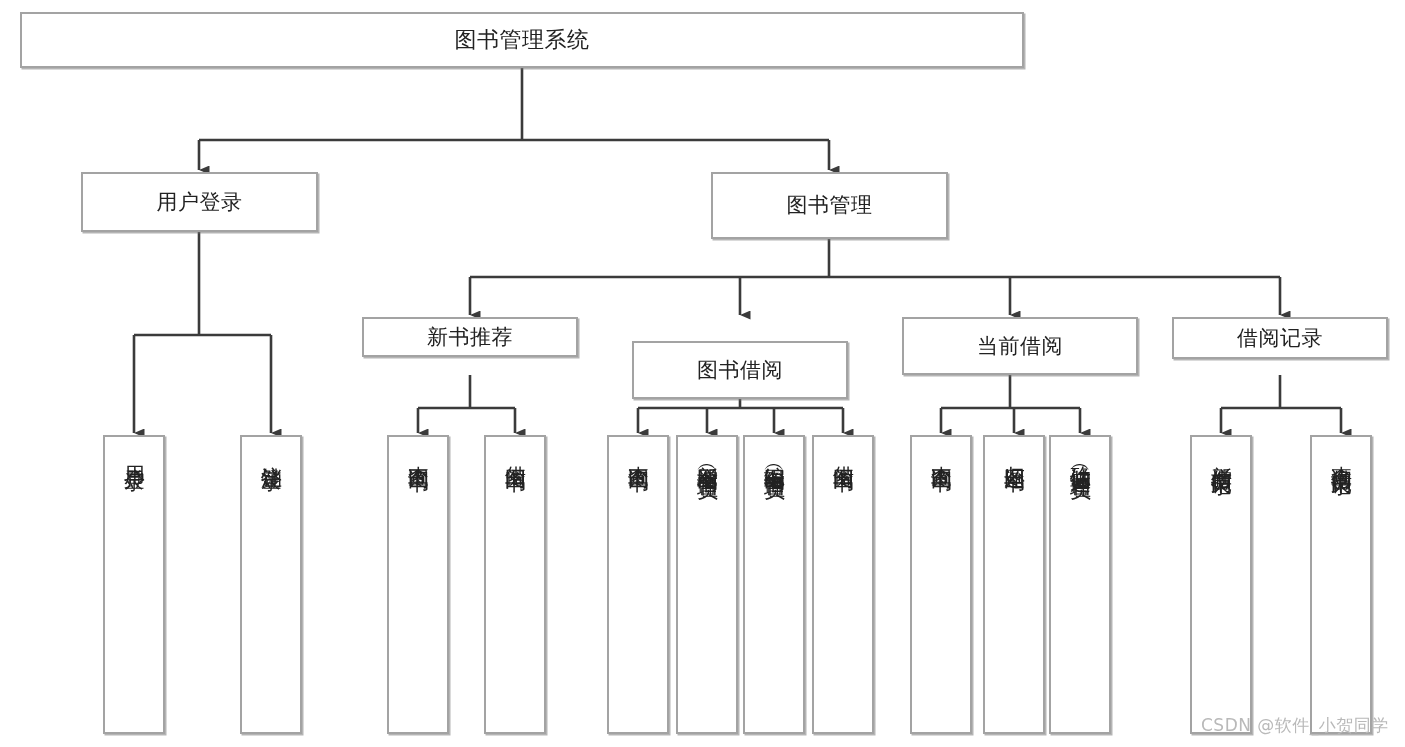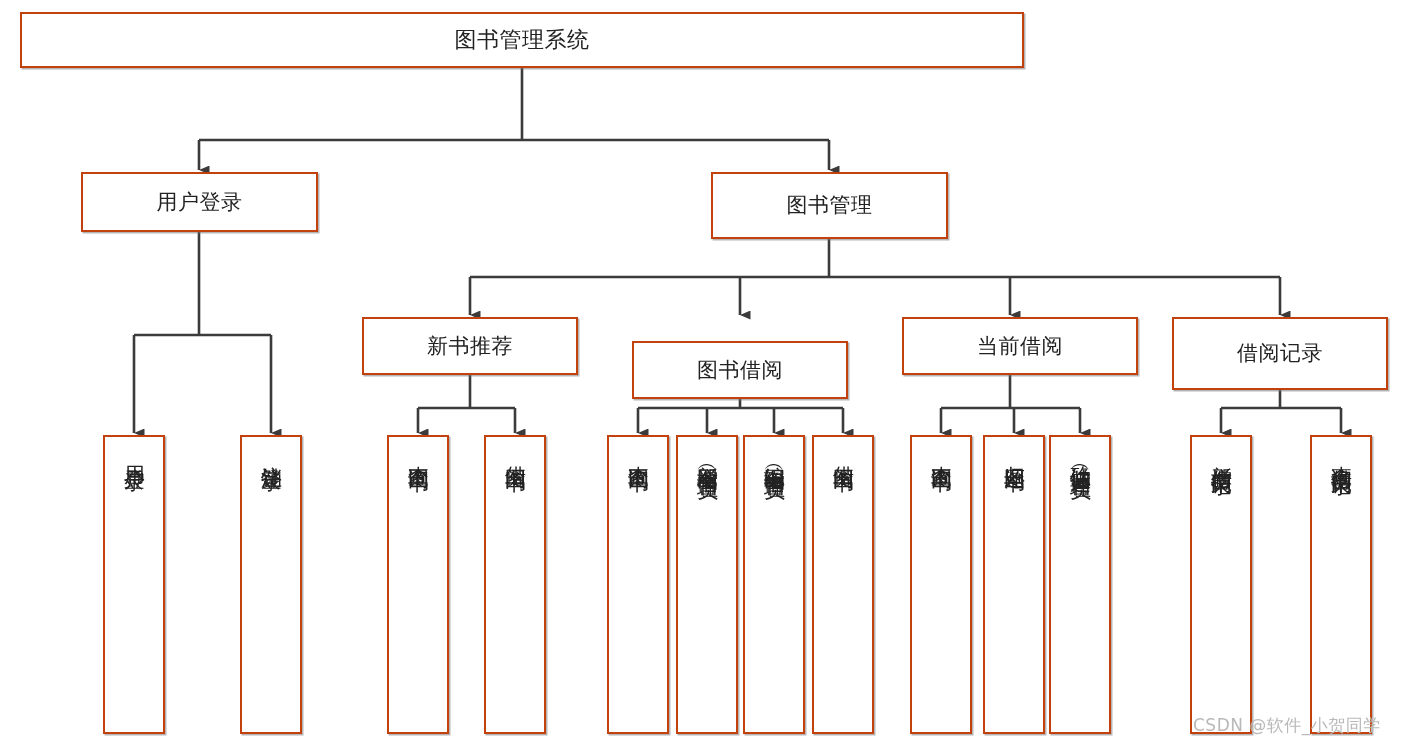--- a/index.html
+++ b/index.html
@@ -22,21 +22,21 @@
     left: 0;
     top: 0;
     width: 1405px;
     height: 747px;
     pointer-events: none;
   }
   .node {
     position: absolute;
     box-sizing: border-box;
     background: #ffffff;
-    border: 2px solid #c2410c;
+    border: 2px solid #a3a3a3;
     box-shadow: 1.5px 1.5px 0 0 rgba(120,120,120,0.55);
     display: flex;
     align-items: center;
     justify-content: center;
     overflow: hidden;
   }
   .node .label {
     color: #222222;
     line-height: 1.18;
     text-align: center;
@@ -62,20 +62,21 @@
     letter-spacing: 2px;
     line-height: 1;
   }
   .watermark {
     position: absolute;
     color: #b9b9b9;
     font-size: 17px;
     white-space: nowrap;
     letter-spacing: 0.5px;
     font-family: "DejaVu Sans", "Liberation Sans", sans-serif;
+    padding-left: 8px;
   }
 </style>
 </head>
 <body>
 
 <div id="canvas">
 
   <svg id="wires" viewBox="0 0 1405 747" xmlns="http://www.w3.org/2000/svg">
     <defs>
       <marker id="arrowhead" markerWidth="9" markerHeight="11" refX="4.5" refY="10.5" orient="auto" markerUnits="userSpaceOnUse">
@@ -122,30 +123,30 @@
   <div id="nodes-layer">
       <div class="node horiz root" style="left: 20px; top: 12px; width: 1004px; height: 56px;">
         <span class="label">图书管理系统</span>
       </div>
       <div class="node horiz" style="left: 81px; top: 172px; width: 237px; height: 60px;">
         <span class="label">用户登录</span>
       </div>
       <div class="node horiz" style="left: 711px; top: 172px; width: 237px; height: 67px;">
         <span class="label">图书管理</span>
       </div>
-      <div class="node horiz" style="left: 362px; top: 317px; width: 216px; height: 58px;">
+      <div class="node horiz" style="left: 362px; top: 317px; width: 216px; height: 40px;">
         <span class="label">新书推荐</span>
       </div>
       <div class="node horiz" style="left: 632px; top: 317px; width: 216px; height: 58px; margin-top: 24px;">
         <span class="label">图书借阅</span>
       </div>
       <div class="node horiz" style="left: 902px; top: 317px; width: 236px; height: 58px;">
         <span class="label">当前借阅</span>
       </div>
-      <div class="node horiz" style="left: 1172px; top: 317px; width: 216px; height: 73px;">
+      <div class="node horiz" style="left: 1172px; top: 317px; width: 216px; height: 42px;">
         <span class="label">借阅记录</span>
       </div>
       <div class="node vert" style="left: 103px; top: 435px; width: 62px; height: 299px;">
         <span class="label">用户登录</span>
       </div>
       <div class="node vert" style="left: 240px; top: 435px; width: 62px; height: 299px;">
         <span class="label">注销登录</span>
       </div>
       <div class="node vert" style="left: 387px; top: 435px; width: 62px; height: 299px;">
         <span class="label">查询图书</span>

